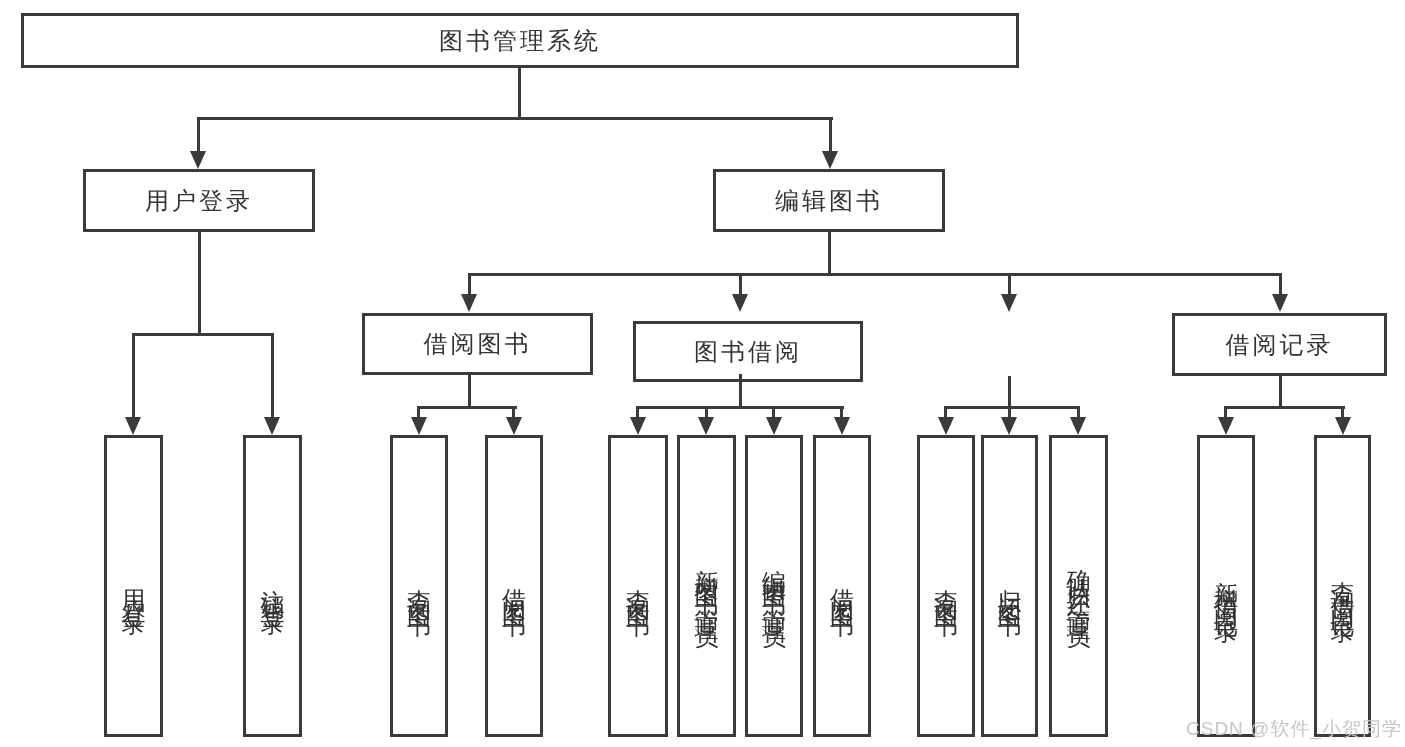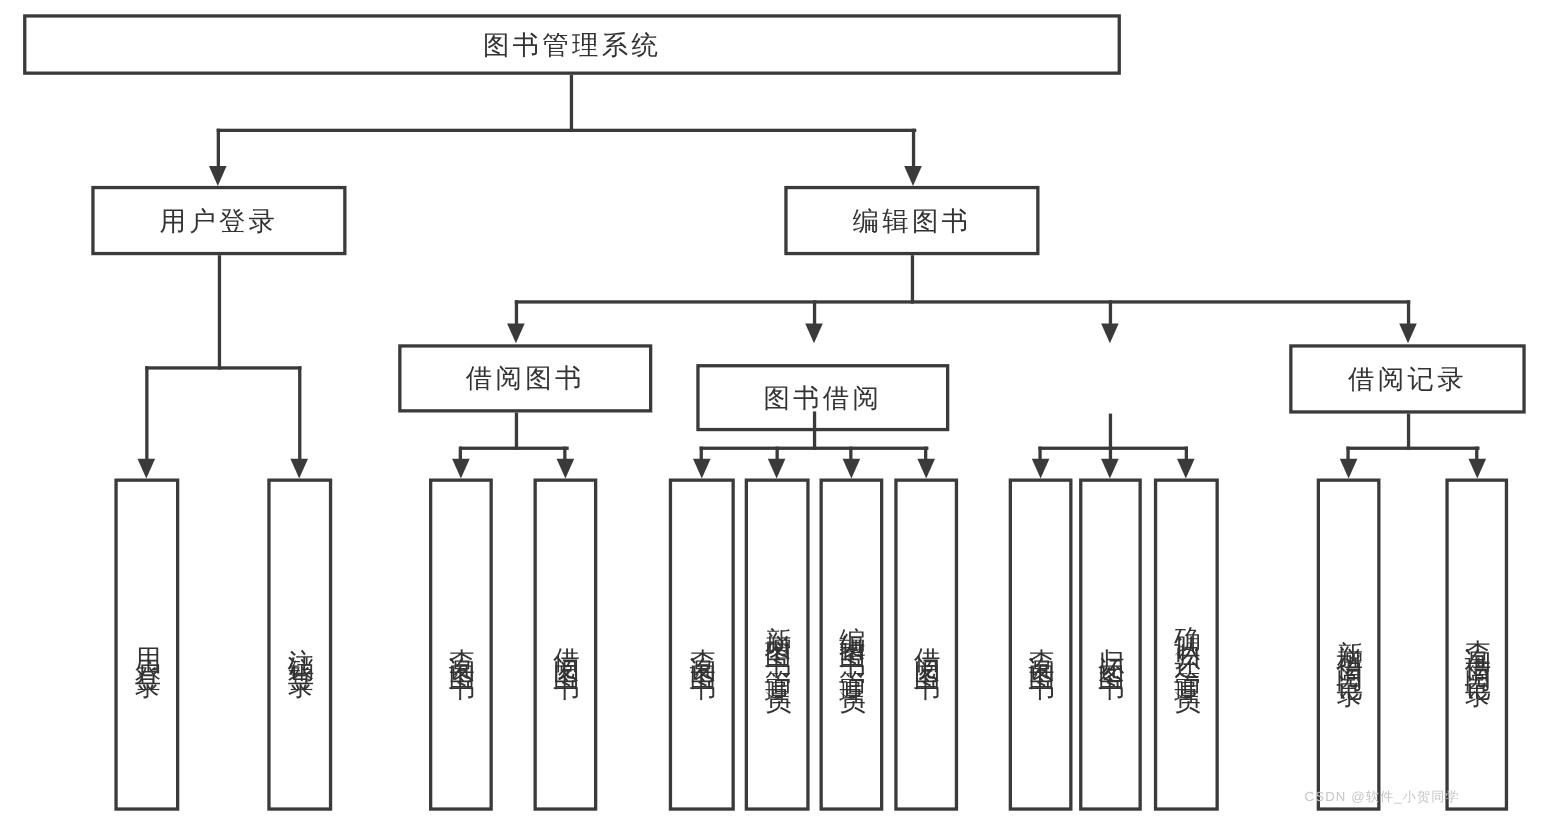--- a/index.html
+++ b/index.html
@@ -33,21 +33,21 @@
   
   .v{position:absolute; width:3px; background:var(--line);}
   .h{position:absolute; height:3px; background:var(--line);}
   .arw{
     position:absolute; width:0; height:0;
     border-left:8px solid transparent; border-right:8px solid transparent;
     border-top:18px solid var(--line);
   }
   #watermark{
     position:absolute; left:1186px; top:716px; z-index:10;
-    color:var(--wm); font-size:12px; letter-spacing:1px; white-space:nowrap;
+    color:var(--wm); font-size:19px; letter-spacing:1px; white-space:nowrap;
   }
 </style>
 </head>
 <body>
 
 <div id="canvas">
 
   <div class="hbox" style="left:21px; top:13px; width:998px; height:55px;">
     <span>图书管理系统</span>
   </div>
@@ -57,21 +57,21 @@
   </div>
 
   <div class="hbox" style="left:713px; top:169px; width:232px; height:63px;">
     <span>编辑图书</span>
   </div>
 
   <div class="hbox" style="left:362px; top:313px; width:231px; height:62px;">
     <span>借阅图书</span>
   </div>
 
-  <div class="hbox" style="left:633px; top:331px; width:230px; height:61px;">
+  <div class="hbox" style="left:633px; top:321px; width:230px; height:61px;">
     <span>图书借阅</span>
   </div>
 
 
   <div class="hbox" style="left:1172px; top:313px; width:215px; height:63px;">
     <span>借阅记录</span>
   </div>
 
   <div class="vbox" style="left:104px; width:59px;">
     <span class="vtext">用户登录</span>

